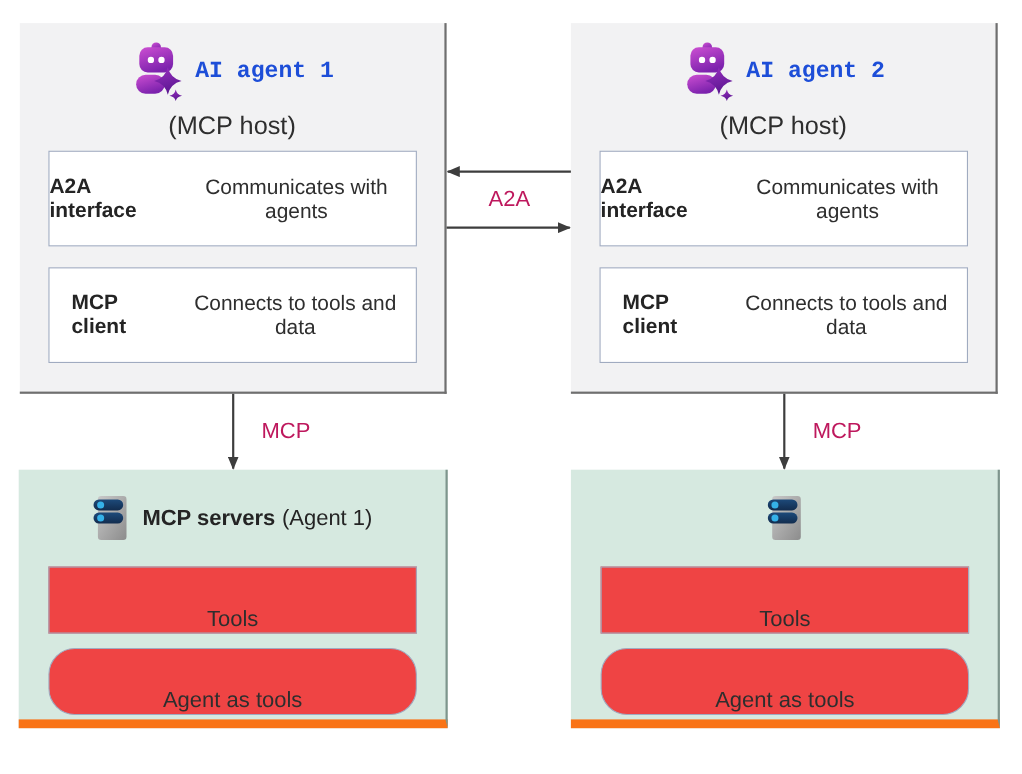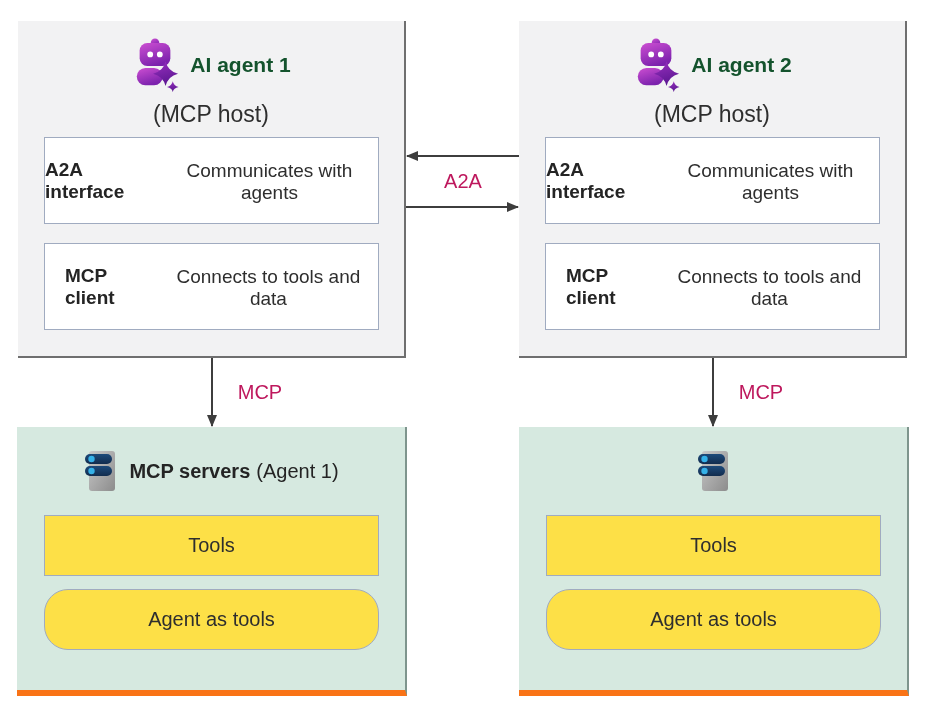--- a/index.html
+++ b/index.html
@@ -15,54 +15,54 @@
     background:#f2f2f3; box-sizing:border-box;
     border-right:2px solid #6f6f6f; border-bottom:2px solid #6f6f6f;
   }
   .agent-box.pos-left  { left:18px; }
   .agent-box.pos-right { left:519px; }
 
   .agent-header {
     display:flex; align-items:center; justify-content:center;
     gap:11px; margin-top:17px; height:54px;
   }
-  .agent-title { font-size:21px; font-weight:bold; color:#14532d; }
+  .agent-title { font-size:21px; font-weight:bold; color:#1d4ed8;font-family:Liberation Mono, monospace; }
   .agent-subtitle { text-align:center; font-size:23px; margin-top:9px; color:#2e2e2e; }
 
   .component {
     position:absolute; left:26px; width:335px; height:87px; box-sizing:border-box;
     background:#ffffff; border:1px solid #a0abc0;
     display:flex; flex-direction:row; align-items:center; justify-content:center;
   }
   .component.slot-0 { top:116px; }
   .component.slot-1 { top:222px;padding-left:20px; }
   .component-title { font-size:19px; font-weight:bold; color:#242424; }
   .component-desc  { font-size:19px; color:#2e2e2e; margin-top:3px;text-align:center; }
 
   
   .server-box {
-    position:absolute; top:427px; width:390px; height:269px;
+    position:absolute; top:427px; width:390px; height:235px;
     background:#d6e9e0; box-sizing:border-box;
-    border-right:2px solid #7e958d; border-bottom:6px solid #f97316;
+    border-right:2px solid #7e958d; border-bottom:8px solid #f97316;
   }
   .server-box.pos-left  { left:17px; }
   .server-box.pos-right { left:519px; }
 
   .server-header {
     display:flex; align-items:center; justify-content:center;
     gap:12px; margin-top:22px; height:44px;
   }
   .server-title { font-size:20px; color:#242424; white-space:nowrap; }
   .server-title .bold { font-weight:bold; }
   .server-title .qualifier { font-weight:normal; margin-left:6px; }
 
   .server-item {
     position:absolute; left:27px; width:335px; height:61px; box-sizing:border-box;
-    background:#fde047; border:1px solid #a0abc0;
-    display:flex; align-items:center; justify-content:center;
+    background:#ef4444; border:1px solid #a0abc0;
+    display:flex; align-items:flex-end; justify-content:center;
     font-size:20px; color:#2e2e2e;
   }
   .server-item.slot-0 { top:88px; }
   .server-item.slot-1 { top:162px;border-radius:24px; }
 
   
   .arrows-layer { position:absolute; inset:0; pointer-events:none; }
   .edge-label {
     position:absolute; font-size:20px; color:#be185d;
     width:70px; text-align:center;

